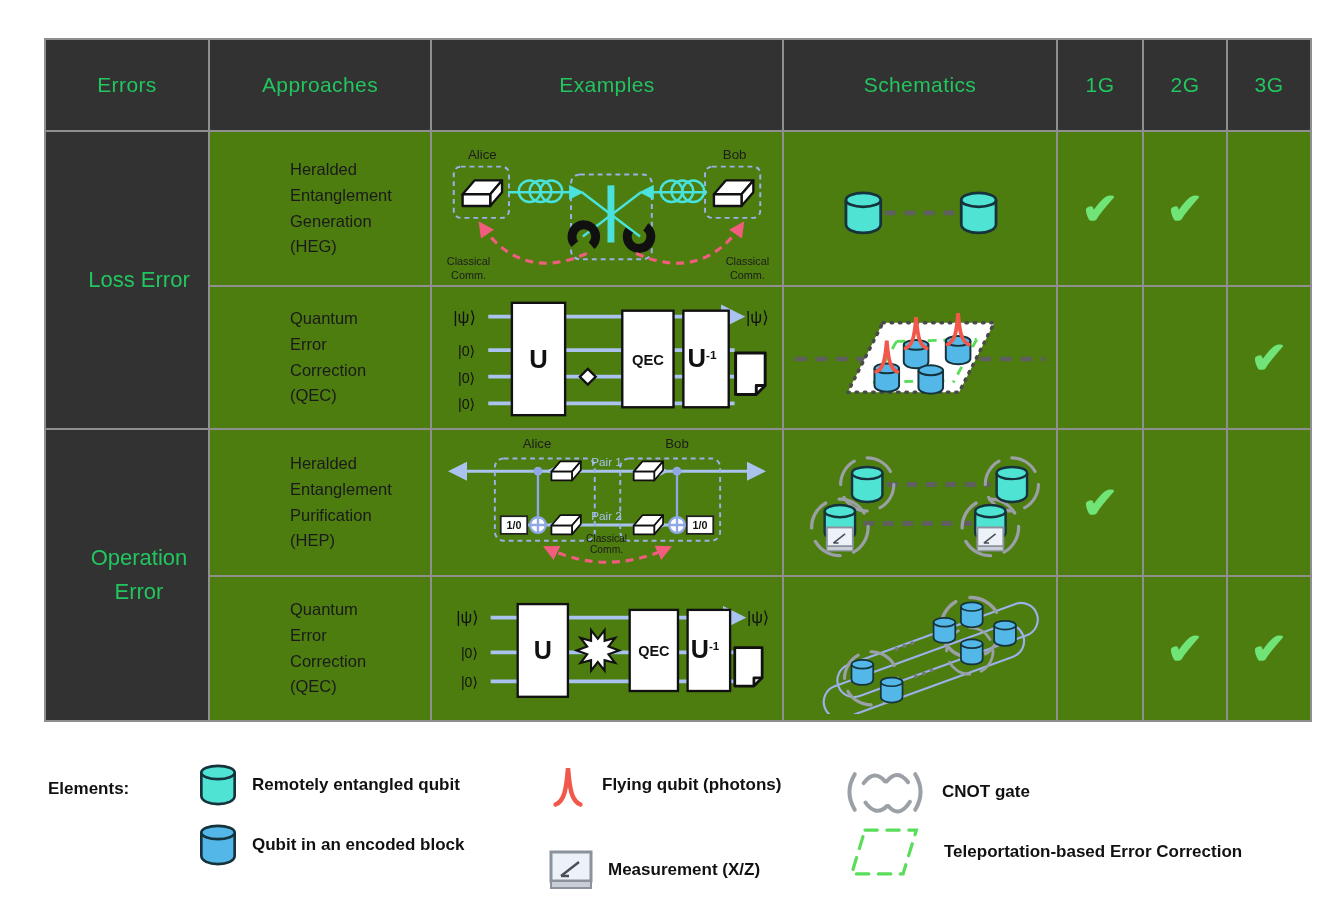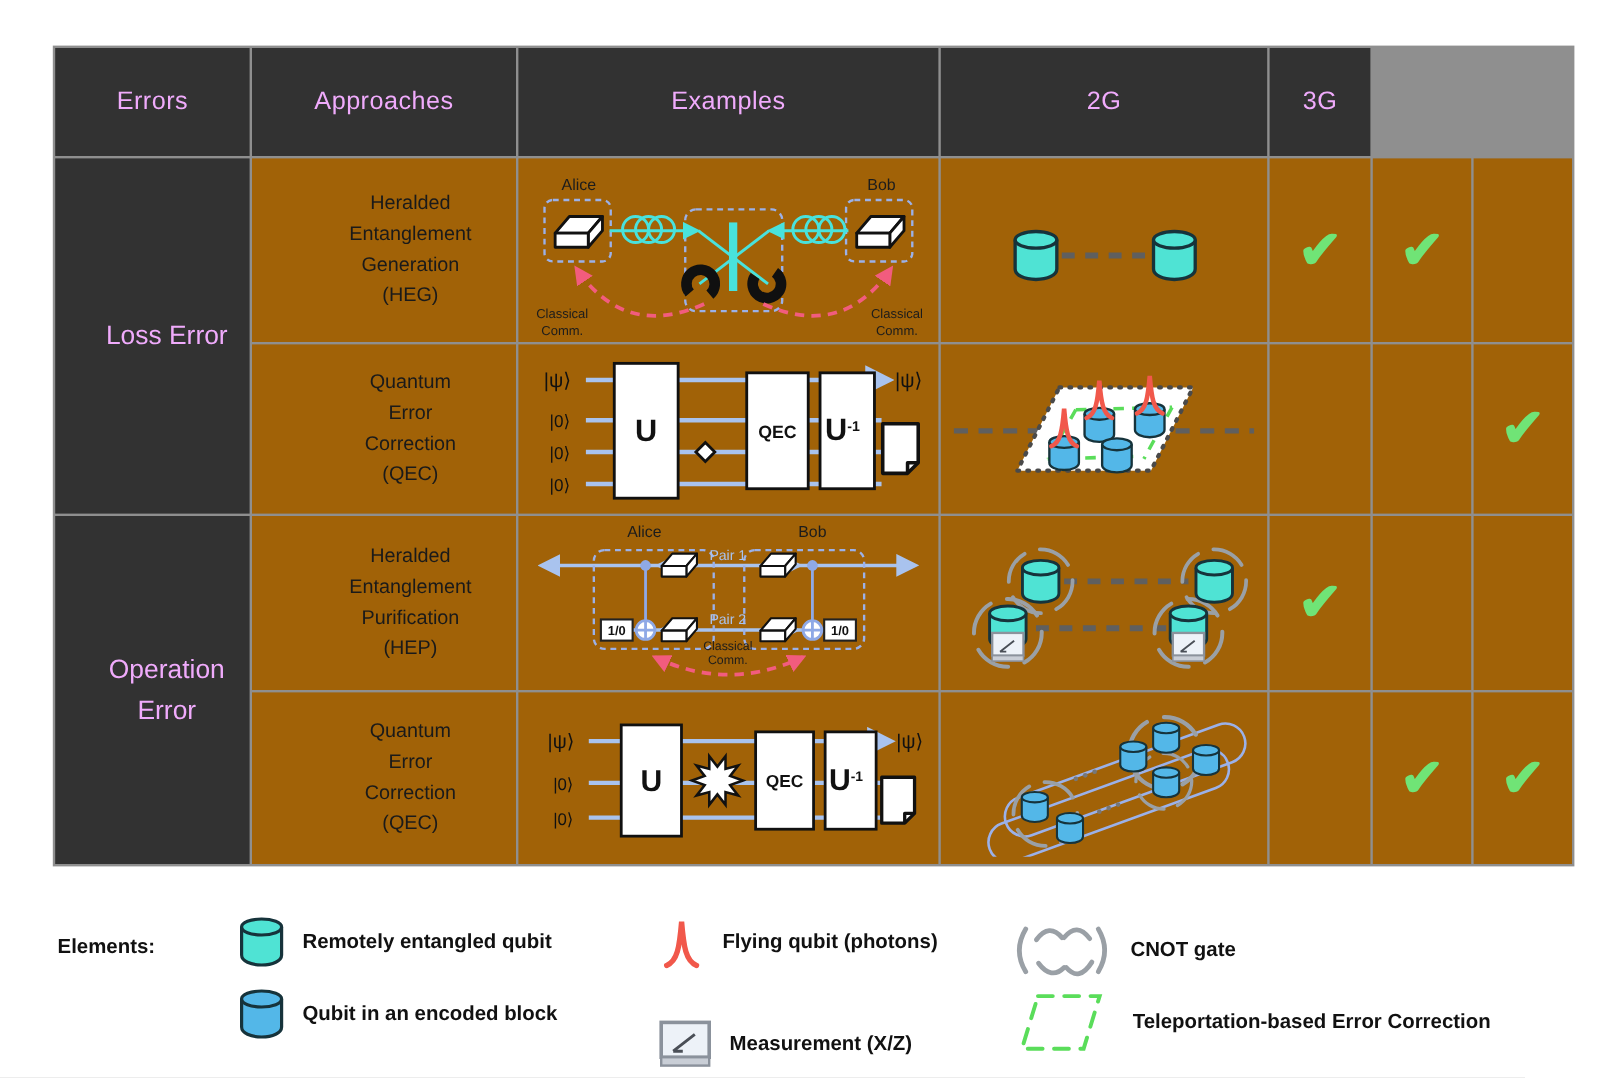--- a/index.html
+++ b/index.html
@@ -6,26 +6,26 @@
   body{width:1336px;height:898px;position:relative;font-family:"Liberation Sans",sans-serif;}
 
   
   .qtable{
     position:absolute;left:44px;top:38px;width:1268px;height:684px;
     display:grid;
     grid-template-columns:162px 220px 350px 272px 84px 82px 1fr;
     grid-template-rows:90px 153px 141px 145px 1fr;
     background:#8f8f8f;gap:2px;padding:2px;box-sizing:border-box;
   }
-  .cell{background:#a16207;display:flex;align-items:center;justify-content:center;}
-  .dark{background:#323232;color:#f0abfc;}
+  .cell{background:#4d7c0f;display:flex;align-items:center;justify-content:center;}
+  .dark{background:#323232;color:#22c55e;}
   .hcell{font-size:21px;font-weight:500;letter-spacing:.4px;}
   .errcell{font-size:22px;font-weight:500;line-height:1.55;text-align:center;padding-left:24px;}
   .errcell span{display:inline-block;width:140px;}
-  .apcell{font-size:16.5px;color:#1a1a1a;line-height:1.55;text-align:center;padding-left:44px;}
+  .apcell{font-size:16.5px;color:#1a1a1a;line-height:1.55;text-align:left;padding-left:44px;}
   .apcell span{display:inline-block;width:104px;}
   .check{font-size:44px;font-weight:bold;color:#70E476;line-height:1;}
 
   
   svg text{font-family:"Liberation Sans",sans-serif;}
   .t13{font-size:13.5px;fill:#1c1c1c;text-anchor:middle;}
   .t11{font-size:11px;fill:#1c1c1c;text-anchor:middle;}
   .t10{font-size:10.5px;fill:#1c1c1c;text-anchor:middle;}
   .t16{font-size:17px;fill:#111;text-anchor:middle;}
   .t14{font-size:14.5px;fill:#111;text-anchor:middle;}
@@ -110,20 +110,26 @@
 <div class="qtable">
 
   <div class="cell dark hcell">
       <span>Errors</span>
     </div>
   <div class="cell dark hcell">
       <span>Approaches</span>
     </div>
   <div class="cell dark hcell">
       <span>Examples</span>
+    </div>
+  <div class="cell dark hcell">
+      <span>Schematics</span>
+    </div>
+  <div class="cell dark hcell">
+      <span>1G</span>
     </div>
   <div class="cell dark hcell">
       <span>2G</span>
     </div>
   <div class="cell dark hcell">
       <span>3G</span>
     </div>
 
   <div class="cell dark errcell" style="grid-column:1;grid-row:2/span 2">
       <span>Loss Error</span>

